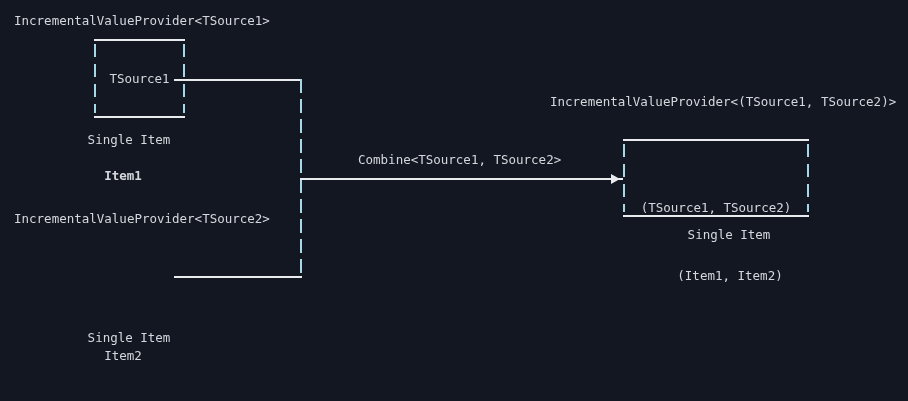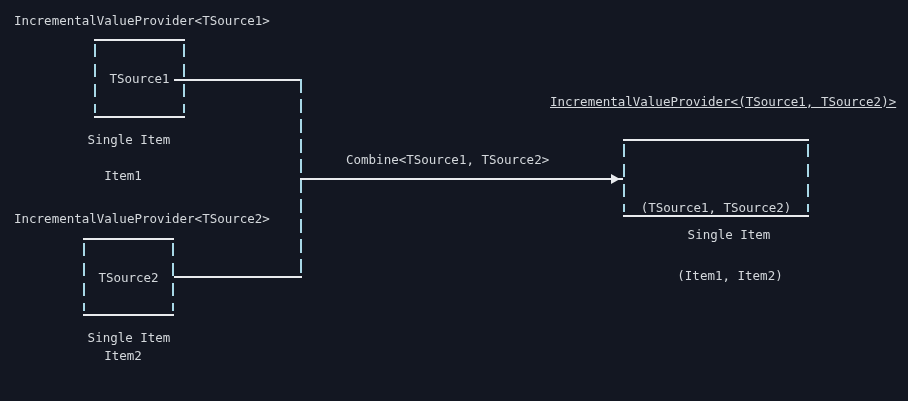--- a/index.html
+++ b/index.html
@@ -42,41 +42,36 @@
 
 <div class="canvas">
 
   <div class="lbl" style="left:14px;top:13px;">IncrementalValueProvider&lt;TSource1&gt;</div>
   <div class="node" style="left:94px;top:39px;width:91px;height:79px;">
     <span class="vedge left"></span>
     <span class="vedge right"></span>
     <span>TSource1</span>
   </div>
   <div class="lbl center" style="left:129px;top:132px;">Single Item</div>
-  <div class="lbl center" style="left:123px;top:168px;">Item1</div>
+  <div class="lbl center" style="left:123px;top:168px;font-weight:bold;">Item1</div>
 
   <div class="lbl" style="left:14px;top:211px;text-align:center;">IncrementalValueProvider&lt;TSource2&gt;</div>
-  <div class="node" style="left:83px;top:238px;width:91px;height:78px;">
-    <span class="vedge left"></span>
-    <span class="vedge right"></span>
-    <span>TSource2</span>
-  </div>
   <div class="lbl center" style="left:129px;top:330px;">Single Item</div>
   <div class="lbl center" style="left:123px;top:348px;">Item2</div>
 
   <div class="hline" style="left:174px;top:79px;width:128px;"></div>
   <div class="vline" style="left:300px;top:79px;height:199px;"></div>
   <div class="hline" style="left:174px;top:276px;width:128px;"></div>
 
-  <div class="lbl" style="left:346px;top:152px;">Combine&lt;TSource1, TSource2&gt;</div>
+  <div class="lbl" style="left:358px;top:152px;">Combine&lt;TSource1, TSource2&gt;</div>
   <div class="hline" style="left:300px;top:178px;width:311px;"></div>
   <div class="arrowhead" style="left:611px;top:174px;"></div>
   <div class="hline" style="left:616px;top:178px;width:7px;"></div>
 
-  <div class="lbl" style="left:550px;top:94px;text-decoration:underline;">IncrementalValueProvider&lt;(TSource1, TSource2)&gt;</div>
+  <div class="lbl" style="left:550px;top:94px;">IncrementalValueProvider&lt;(TSource1, TSource2)&gt;</div>
   <div class="node" style="left:623px;top:139px;width:186px;height:78px;align-items:flex-end;">
     <span class="vedge left"></span>
     <span class="vedge right"></span>
     <span>(TSource1, TSource2)</span>
   </div>
   <div class="lbl center" style="left:729px;top:227px;">Single Item</div>
   <div class="lbl center" style="left:730px;top:268px;">(Item1, Item2)</div>
 
 </div>
 

